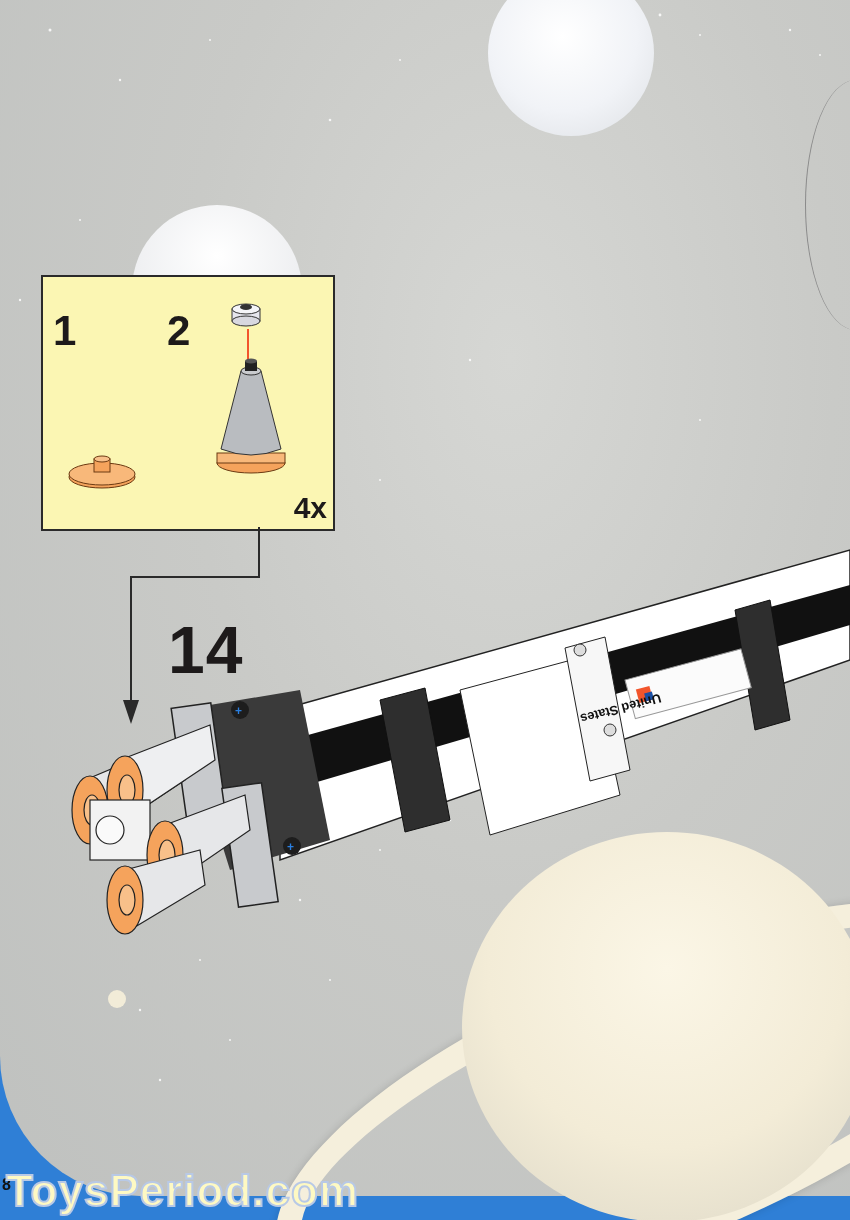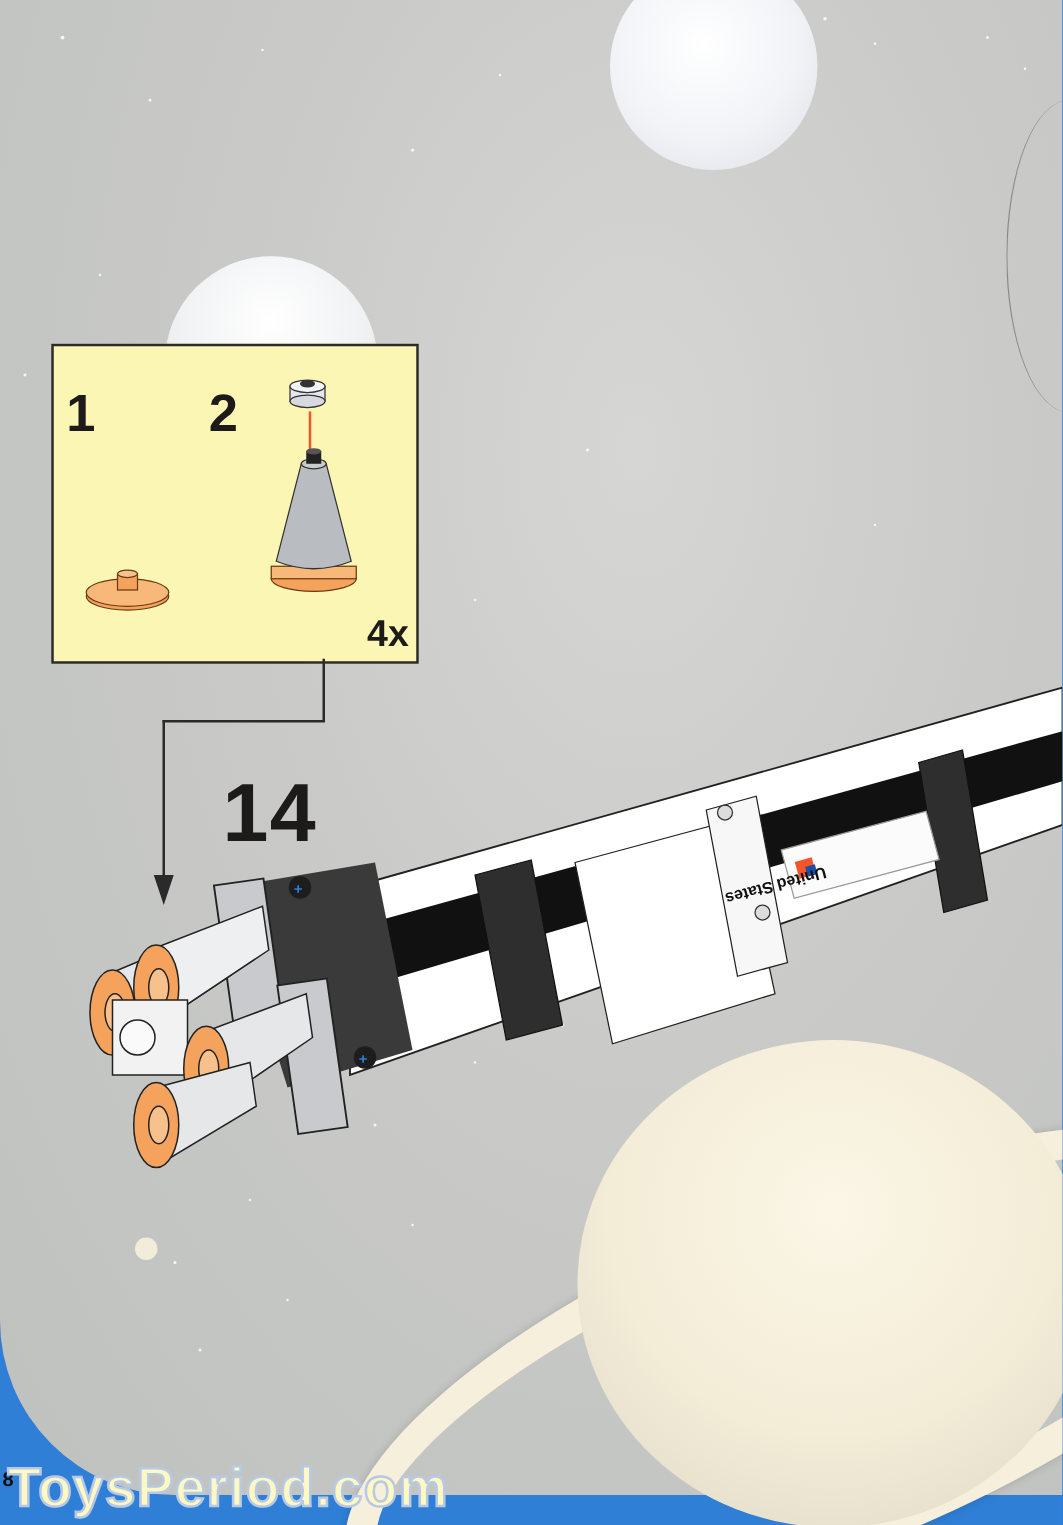--- a/index.html
+++ b/index.html
@@ -35,21 +35,21 @@
   .disc-orange { position:absolute; left:24px; top:178px; width:70px; height:34px; }
   .cone-grey { position:absolute; left:172px; top:80px; width:72px; height:118px; }
   .plate-white { position:absolute; left:186px; top:20px; width:34px; height:34px; }
   .red-arrow { position:absolute; left:202px; top:52px; width:4px; height:60px; }
 
   .connector-v { position:absolute; left:258px; top:527px; width:2px; height:50px; background:#2a2a2a; }
   .connector-h { position:absolute; left:130px; top:576px; width:130px; height:2px; background:#2a2a2a; }
   .connector-v2 { position:absolute; left:130px; top:576px; width:2px; height:130px; background:#2a2a2a; }
   .arrow-head { position:absolute; left:123px; top:700px; width:0; height:0; border-left:8px solid transparent; border-right:8px solid transparent; border-top:24px solid #2a2a2a; }
 
-  .step-number { position:absolute; left:178px; top:612px; font-weight:bold; font-size:66px; color:#1d1a1a; letter-spacing:1px; }
+  .step-number { position:absolute; left:168px; top:612px; font-weight:bold; font-size:66px; color:#1d1a1a; letter-spacing:1px; }
 
   .rocket { position:absolute; left:30px; top:540px; width:820px; height:410px; }
 
   .watermark { position:absolute; left:6px; top:1166px; font-weight:bold; font-size:44px; color:#fef9c3;
     -webkit-text-stroke:2px #b8c9e6; letter-spacing:1px; }
   .page-number { position:absolute; left:2px; top:1176px; font-size:16px; color:#111; font-weight:bold; }
 </style>
 </head>
 <body>
 

